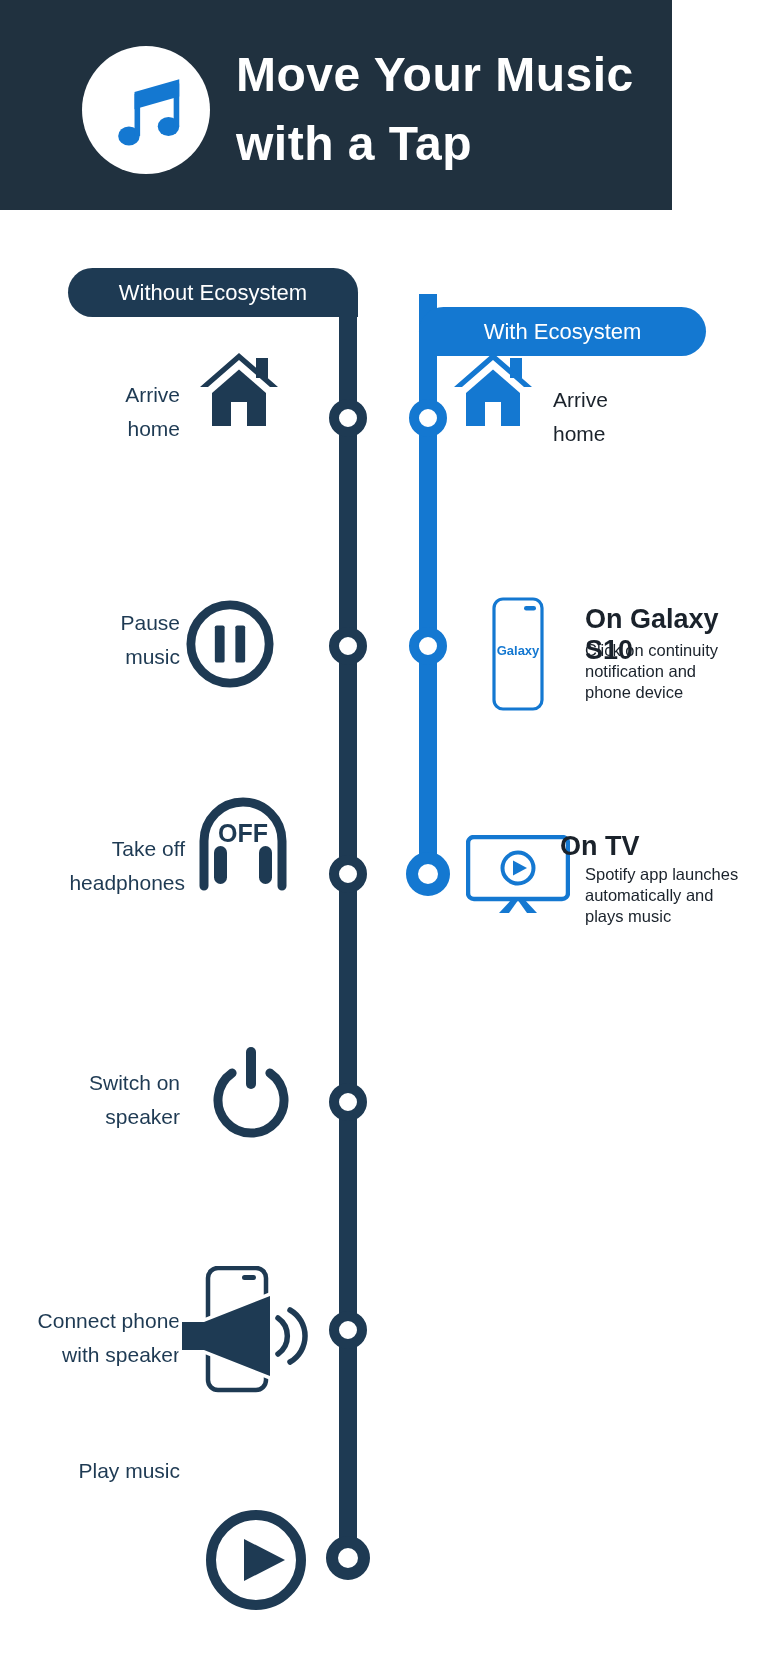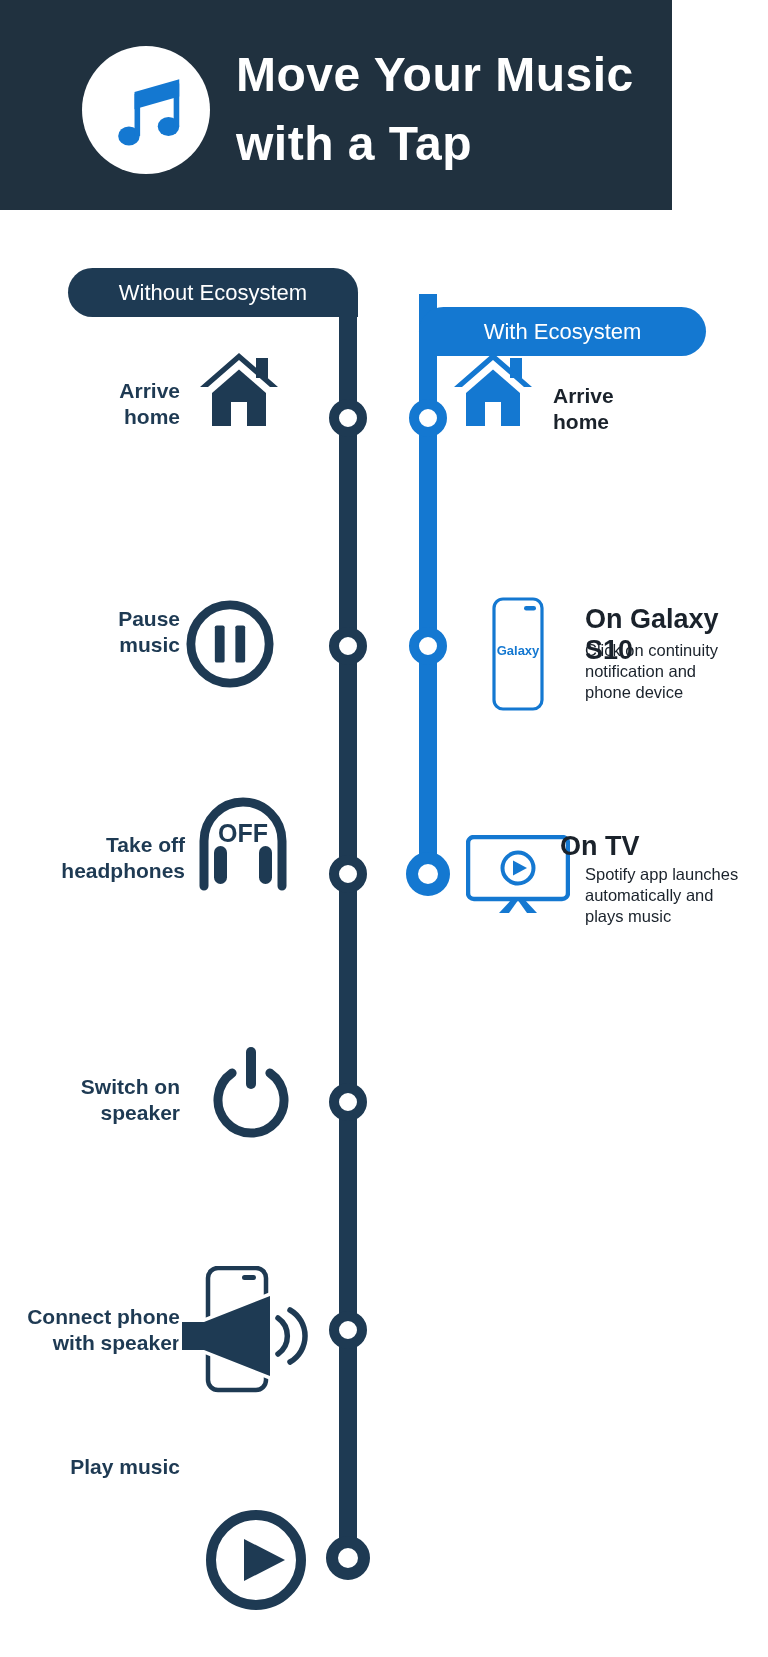--- a/index.html
+++ b/index.html
@@ -25,21 +25,21 @@
   .vline.dark { left:339px; top:292px; height:1266px; background:var(--navy,#1E3A53); }
   .vline.blue { left:419px; top:294px; height:580px;  background:var(--blue,#1478D1); }
 
   
   .node { position:absolute; border-radius:50%; background:#ffffff; box-sizing:content-box; width:18px; height:18px; }
   .node.dark { border:10px solid var(--navy,#1E3A53); }
   .node.blue { border:10px solid var(--blue,#1478D1); }
   .node.terminal { border-width:12px; width:20px; height:20px; }
 
   
-  .step-label { position:absolute; font-weight:bold; font-size:21px; line-height:26px; color:var(--navy,#1E3A53); white-space:pre-line; }
+  .step-label { position:absolute; font-weight:normal; font-size:21px; line-height:34px; color:var(--navy,#1E3A53); white-space:pre-line; }
   .ra { text-align:right; }
   .right-label { color:var(--text_dark,#1A222B); }
   .step-title { position:absolute; font-weight:bold; font-size:27px; color:var(--text_dark,#1A222B); }
   .step-desc  { position:absolute; font-size:16.5px; line-height:21px; color:var(--text_dark,#1A222B); white-space:pre-line; }
 
   
   .f-navy { fill:var(--navy,#1E3A53); }
   .s-navy { stroke:var(--navy,#1E3A53); fill:none; }
   .f-blue { fill:var(--blue,#1478D1); }
   .s-blue { stroke:var(--blue,#1478D1); fill:none; }
@@ -103,21 +103,21 @@
 
   <div class="step-label ra" style="right:583px; top:832px;">Take off
 headphones</div>
   <svg class="abs" style="left:194px; top:788px;" width="98" height="114" viewBox="0 0 98 114">
     <path class="s-navy" d="M10 98 V53 a39 39 0 0 1 78 0 V98" stroke-width="9" stroke-linecap="round"></path>
     <rect class="f-navy" x="20" y="58" width="13" height="38" rx="6.5"></rect>
     <rect class="f-navy" x="65" y="58" width="13" height="38" rx="6.5"></rect>
     <text class="f-navy" x="49" y="54" font-size="25" font-weight="bold" text-anchor="middle">OFF</text>
   </svg>
 
-  <div class="step-label ra" style="right:588px; top:1066px;margin-top:8px;">Switch on
+  <div class="step-label ra" style="right:588px; top:1066px;">Switch on
 speaker</div>
   <svg class="abs" style="left:206px; top:1046px;" width="90" height="95" viewBox="0 0 90 95">
     <path class="s-navy" d="M26.1 27 A33 33 0 1 0 63.9 27" stroke-width="9" stroke-linecap="round"></path>
     <path class="s-navy" d="M45 6 V38" stroke-width="10" stroke-linecap="round"></path>
   </svg>
 
   <div class="step-label ra" style="right:588px; top:1304px;margin-left:22px;">Connect phone
 with speaker</div>
   <svg class="abs" style="left:178px; top:1266px;" width="132" height="132" viewBox="0 0 132 132">
     <rect class="s-navy" x="30" y="2" width="58" height="122" rx="10" stroke-width="4.5"></rect>

